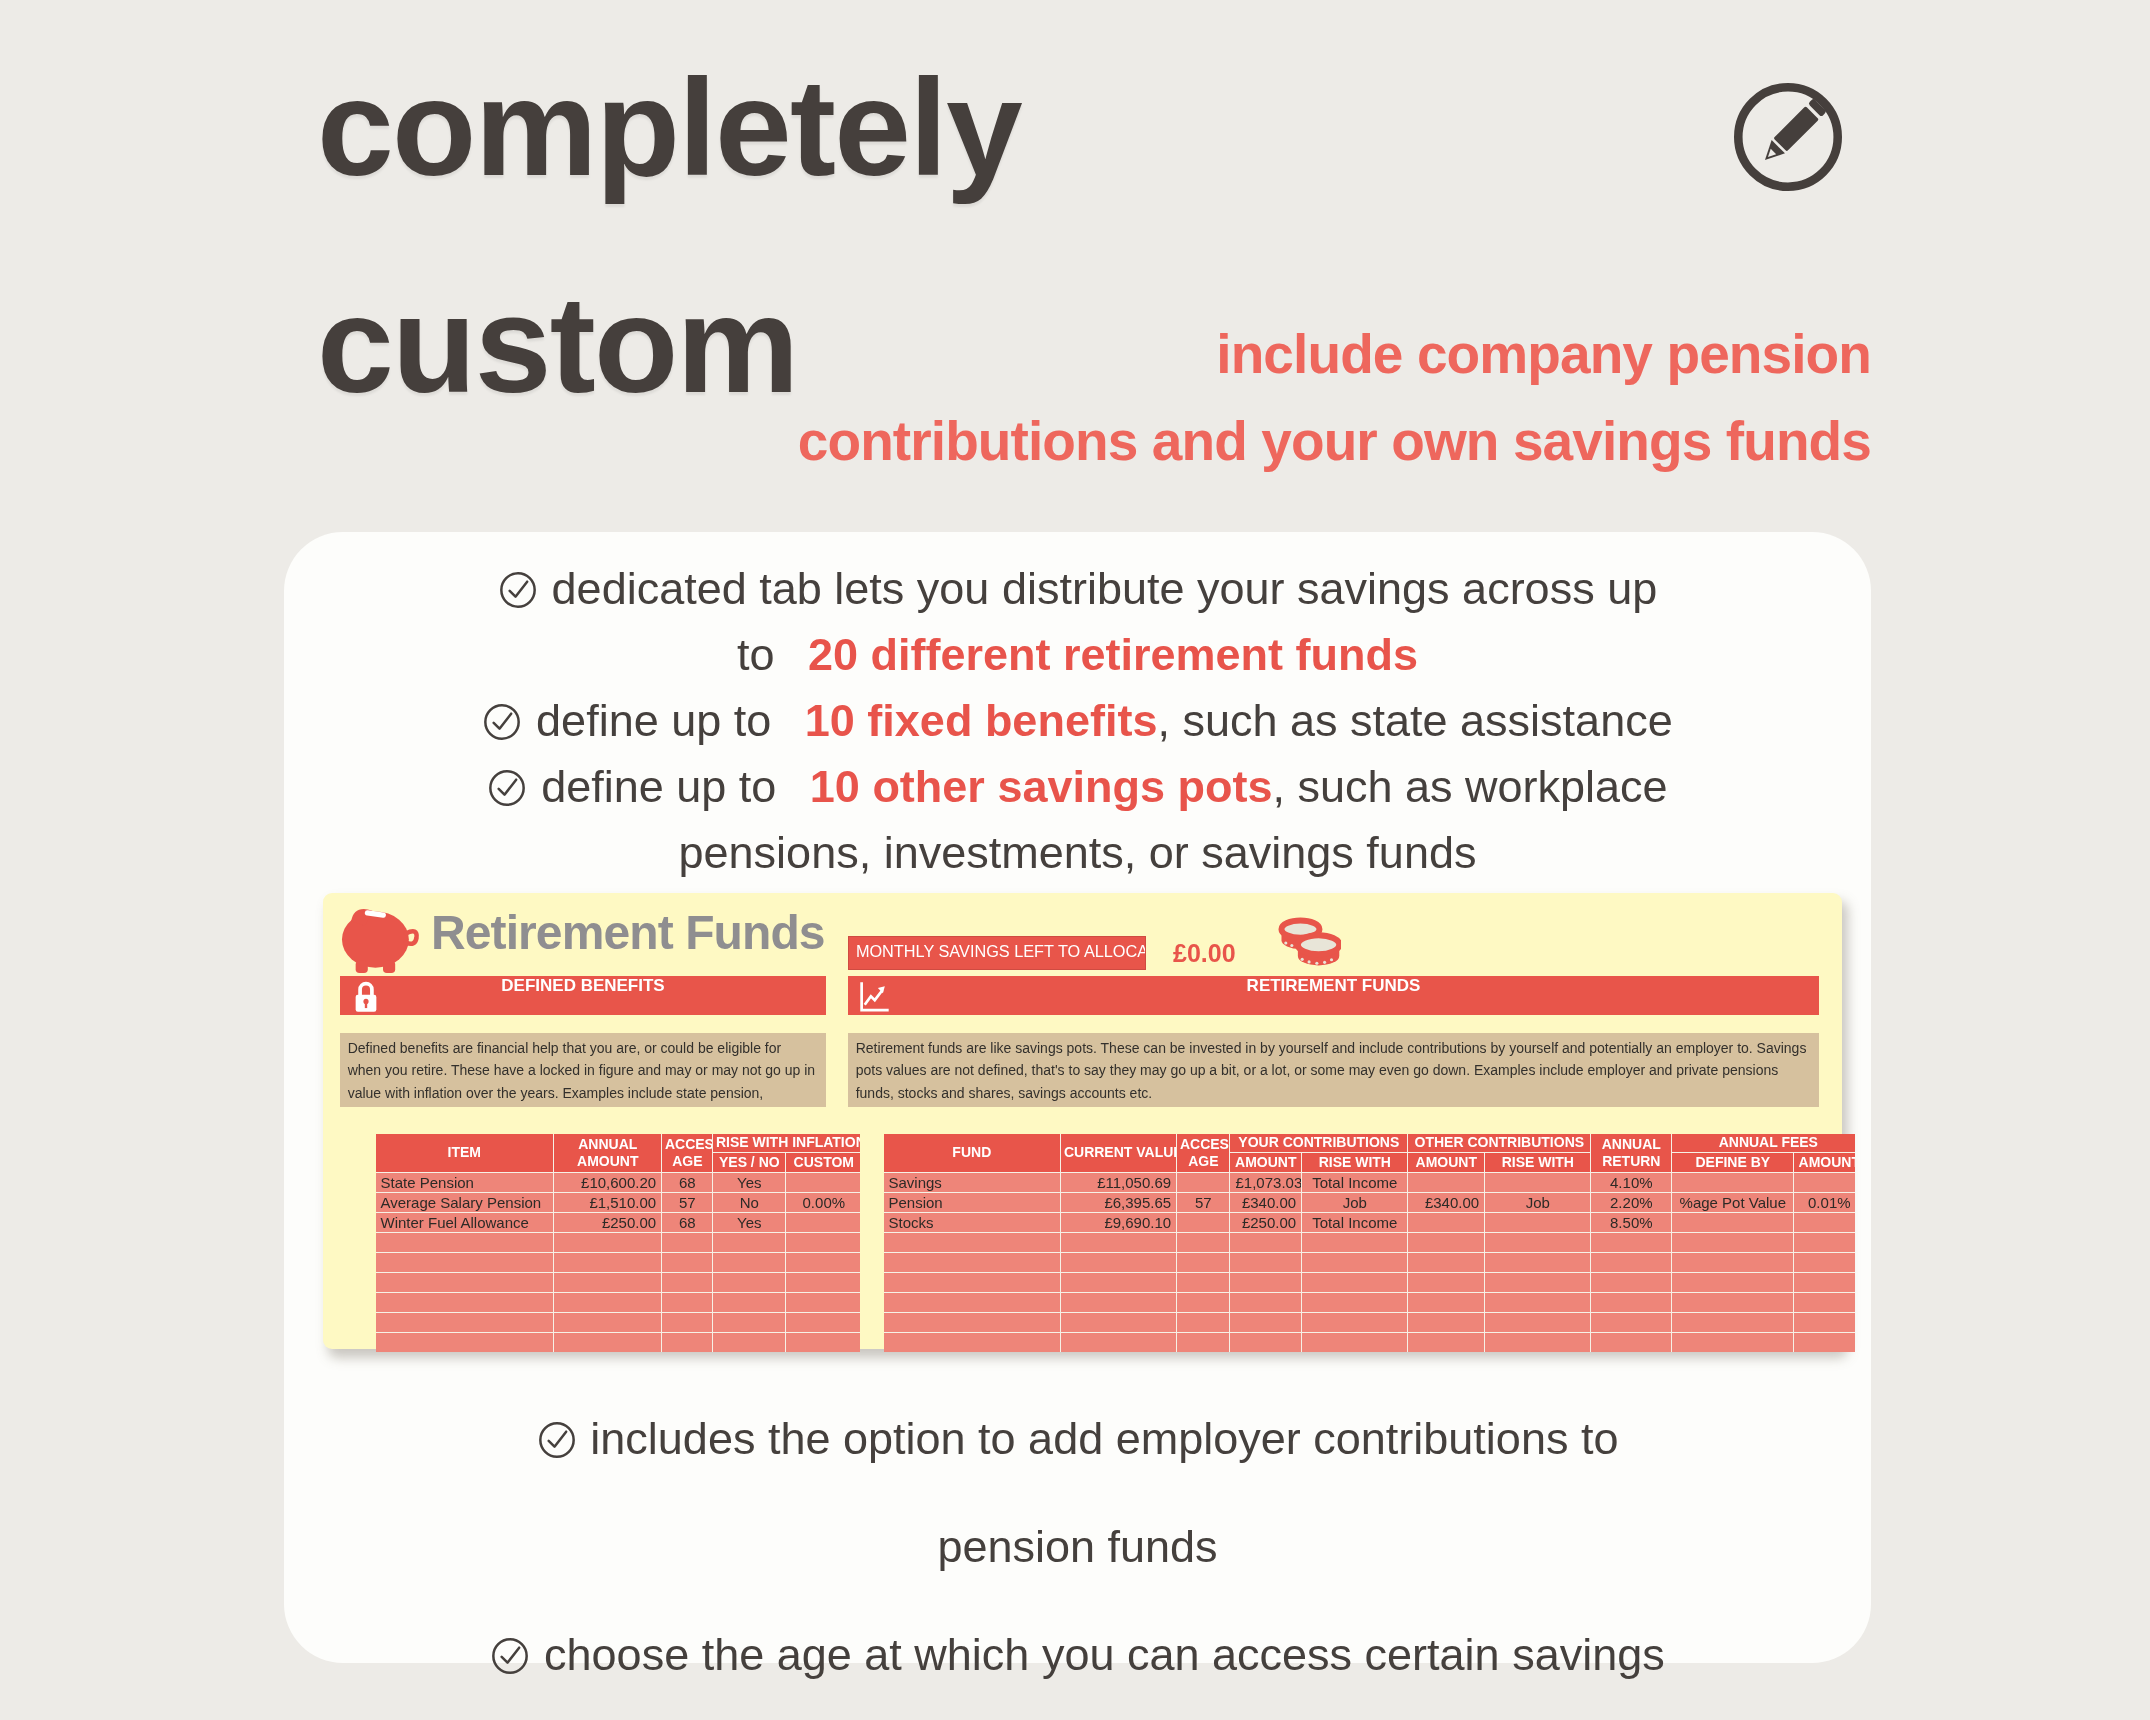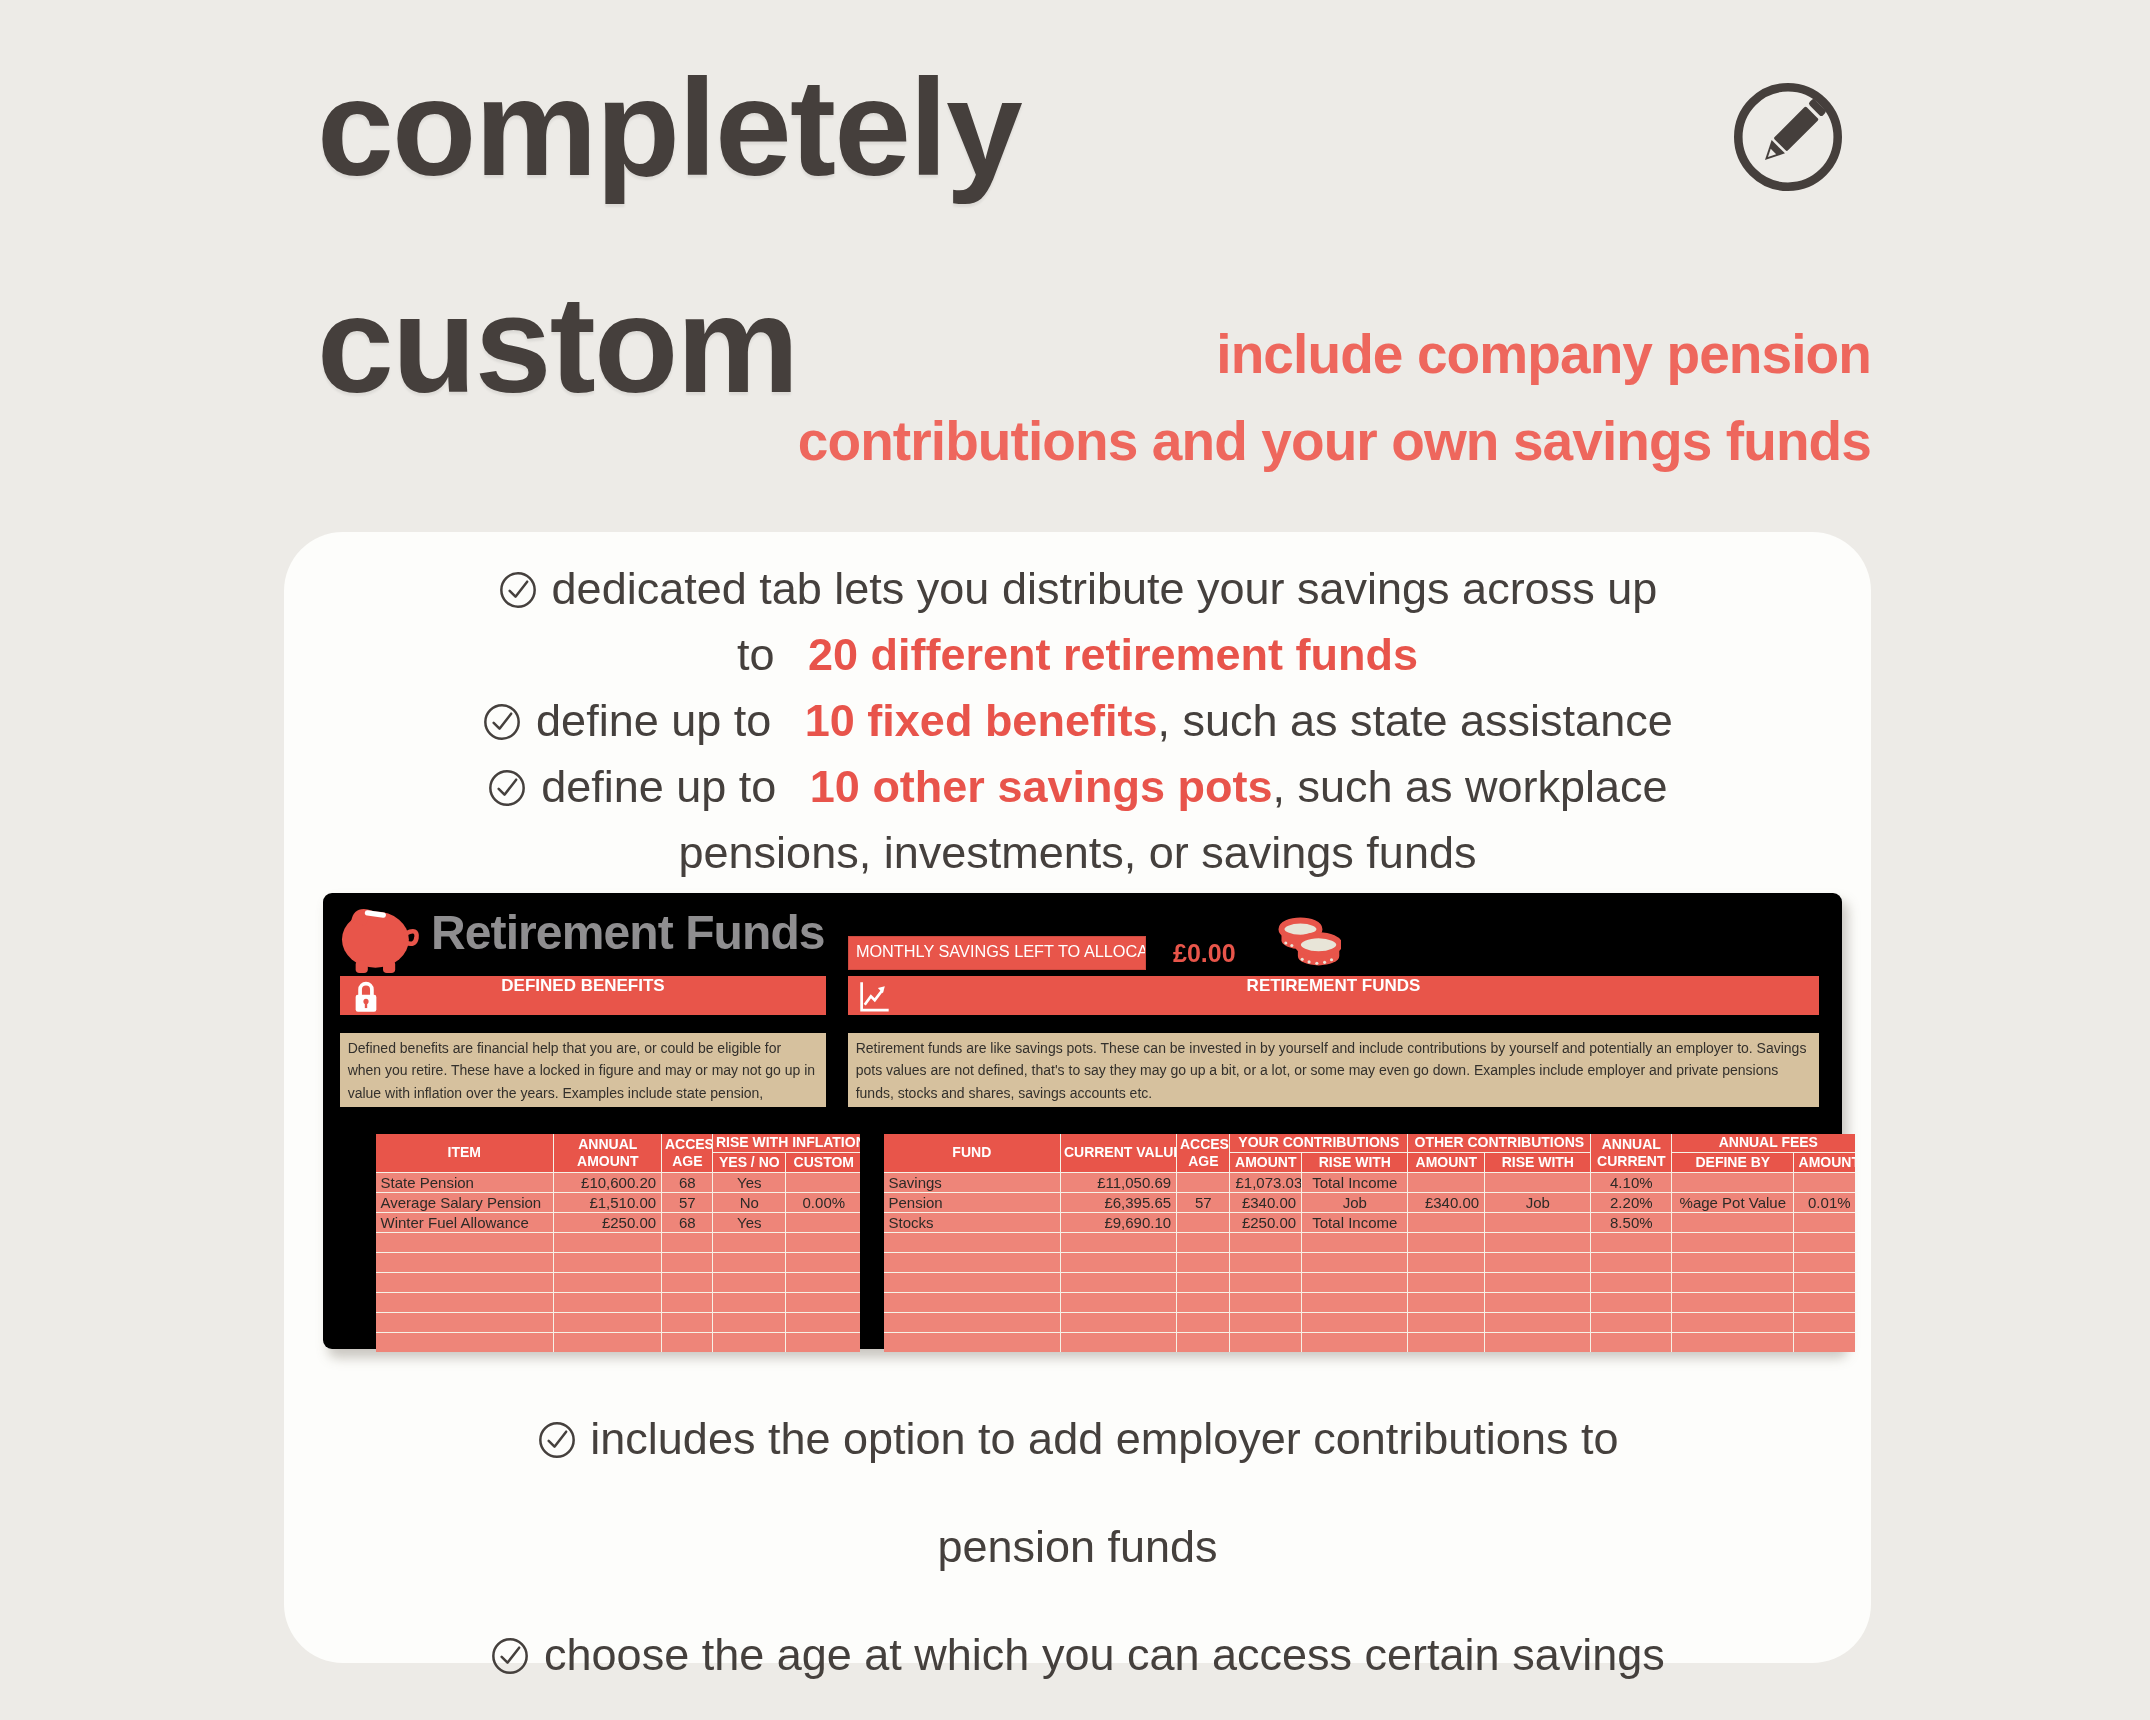--- a/index.html
+++ b/index.html
@@ -20,21 +20,21 @@
 
   .bullets{position:absolute;left:0;width:100%;text-align:center;font-size:45px;color:#45403d;}
   .bline{height:66px;line-height:66px;white-space:nowrap;}
   .bullets-top{top:24px;}
   .bullets-bottom{top:833px;}
   .bullets-bottom .bline{height:68px;line-height:68px;margin-top:40px;}
   .hl{color:#e8544b;font-weight:700;margin-left:21px;}
   .chk{width:40px;height:40px;vertical-align:-6px;margin-right:13.8px;}
 
   
-  .sheet{position:absolute;left:39px;top:361px;width:1519px;height:456px;background:#000000;
+  .sheet{position:absolute;left:39px;top:361px;width:1519px;height:456px;background:#fef9c3;
          border-radius:9px;box-shadow:5.2px 8.6px 12px rgba(110,100,85,0.35);}
   .sheet *{box-sizing:border-box;}
   .piggy{position:absolute;left:12px;top:6.9px;width:93px;height:76px;}
   .sheet-title{position:absolute;left:108px;top:12px;font-size:48px;font-weight:700;color:#8f8e90;letter-spacing:-0.9px;}
   .msla{position:absolute;left:525px;top:43px;width:298px;height:34px;background:#e8554a;border:1.7px solid #cf4b41;
         color:#fff;font-size:16.3px;line-height:29px;padding-left:6.9px;white-space:nowrap;overflow:hidden;}
   .alloc-val{position:absolute;left:850px;top:43px;width:86px;height:34px;line-height:34px;text-align:left;
         font-size:25px;font-weight:700;color:#e8554a;}
   .coins{position:absolute;left:949px;top:17px;width:69px;height:59px;}
 
@@ -286,21 +286,21 @@
               <th rowspan="2">FUND</th>
               <th rowspan="2">CURRENT VALUE</th>
               <th rowspan="2">
                 <div>ACCESS</div>
                 <div>AGE</div>
               </th>
               <th colspan="2">YOUR CONTRIBUTIONS</th>
               <th colspan="2">OTHER CONTRIBUTIONS</th>
               <th rowspan="2">
                 <div>ANNUAL</div>
-                <div>CURRENT</div>
+                <div>RETURN</div>
               </th>
               <th colspan="2">ANNUAL FEES</th>
             </tr>
             <tr>
               <th>AMOUNT</th>
               <th>RISE WITH</th>
               <th>AMOUNT</th>
               <th>RISE WITH</th>
               <th>DEFINE BY</th>
               <th>AMOUNT</th>

